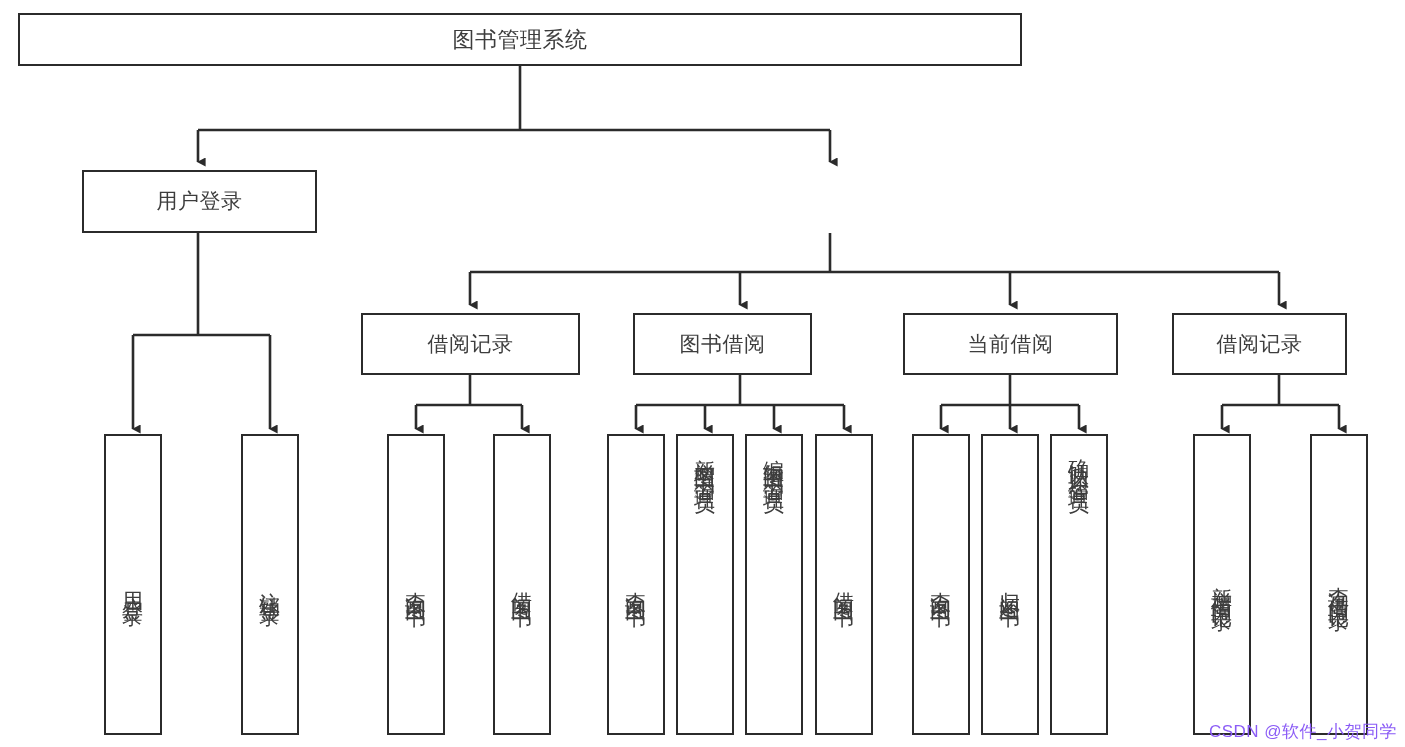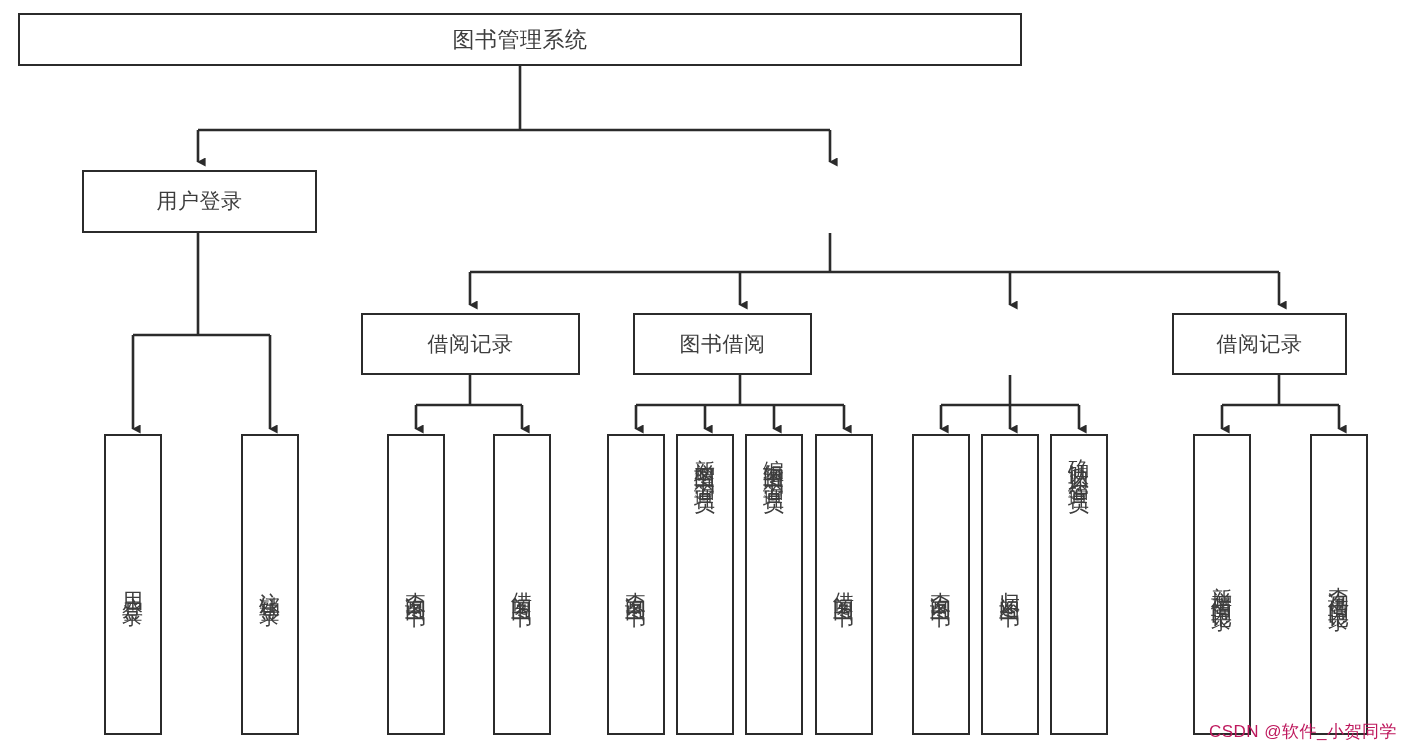--- a/index.html
+++ b/index.html
@@ -67,21 +67,21 @@
   }
   .node.vertical.center-text {
     align-items: center;
     padding-top: 0;
   }
   #watermark {
     position: absolute;
     right: 8px;
     bottom: 4px;
     font-size: 17px;
-    color: #be185d;
+    color: #8b5cf6;
     letter-spacing: 0.5px;
     user-select: none;
     white-space: nowrap;
     margin-top: 12px;
   }
 </style>
 </head>
 <body>
 
 <div id="diagram-root">
@@ -148,20 +148,23 @@
 
 
   <div class="node horizontal" style="left:361px; top:313px; width:219px; height:62px;">
     <span class="node-label">借阅记录</span>
   </div>
 
   <div class="node horizontal" style="left:633px; top:313px; width:179px; height:62px;">
     <span class="node-label">图书借阅</span>
   </div>
 
+  <div class="node horizontal" style="left:903px; top:313px; width:215px; height:62px;">
+    <span class="node-label">当前借阅</span>
+  </div>
 
   <div class="node horizontal" style="left:1172px; top:313px; width:175px; height:62px;">
     <span class="node-label">借阅记录</span>
   </div>
 
   <div class="node vertical center-text" style="left:104px; top:434px; width:58px; height:301px;">
     <span class="node-label">用户登录</span>
   </div>
 
   <div class="node vertical center-text" style="left:241px; top:434px; width:58px; height:301px;">

